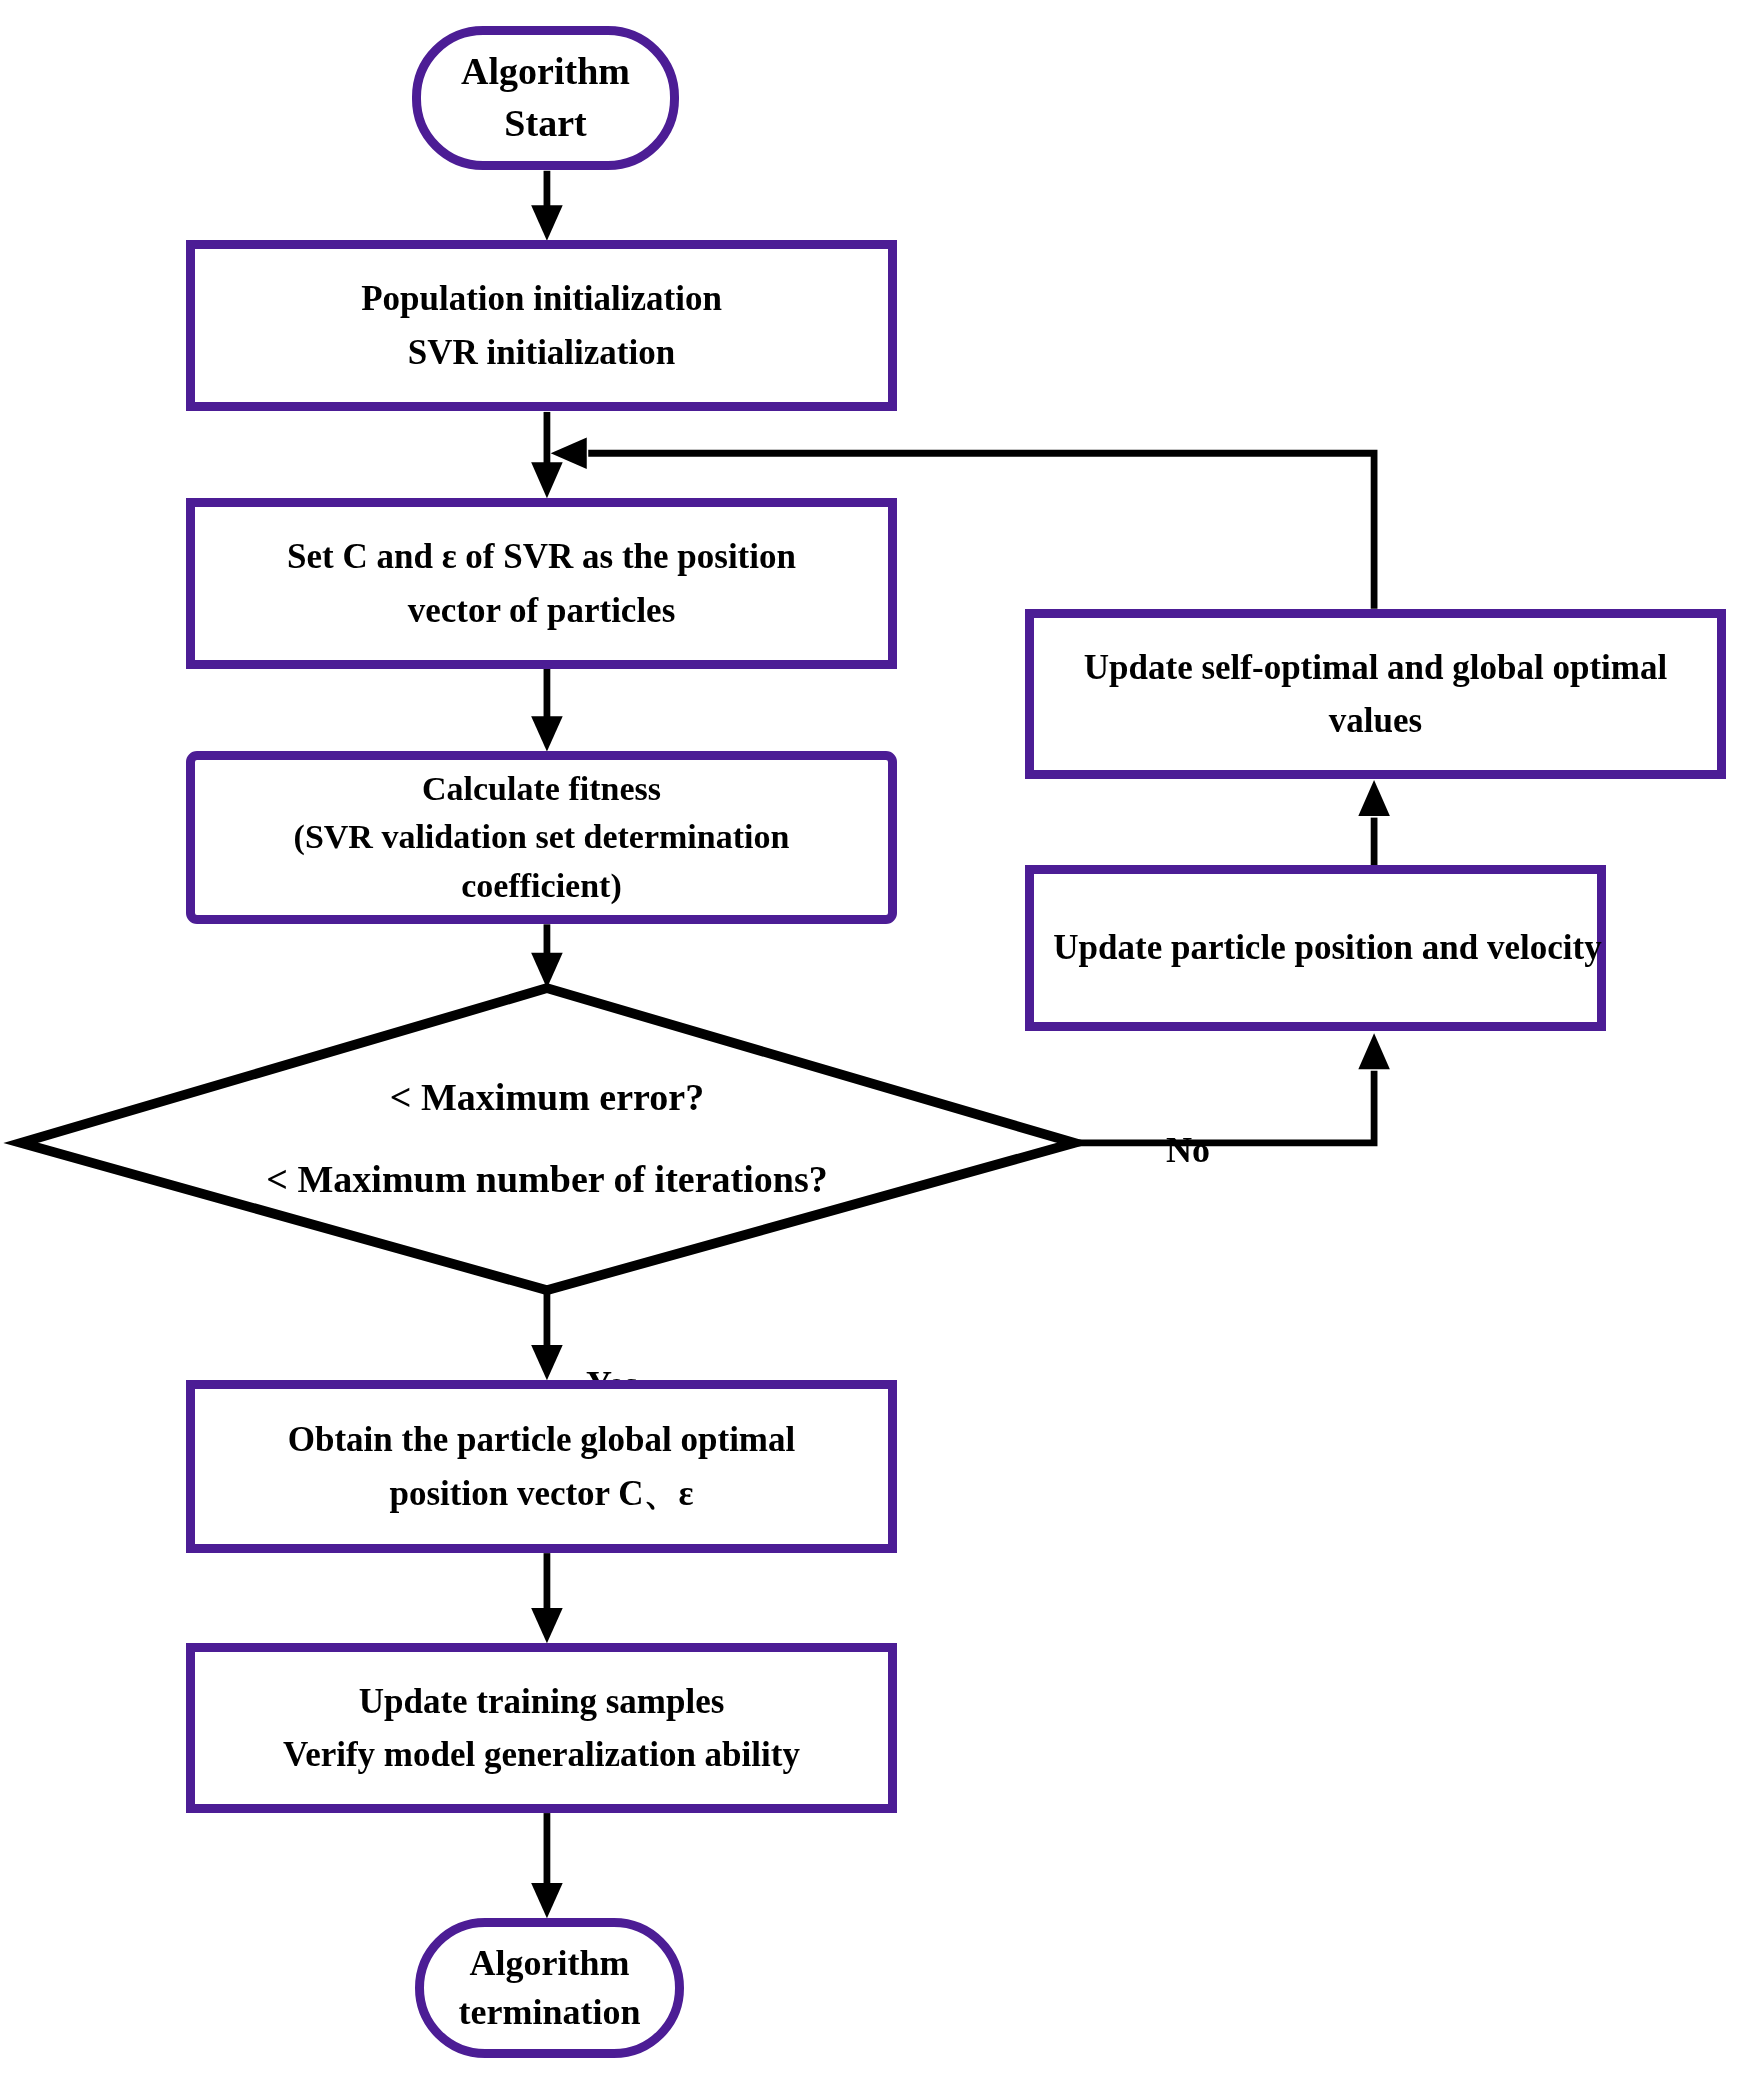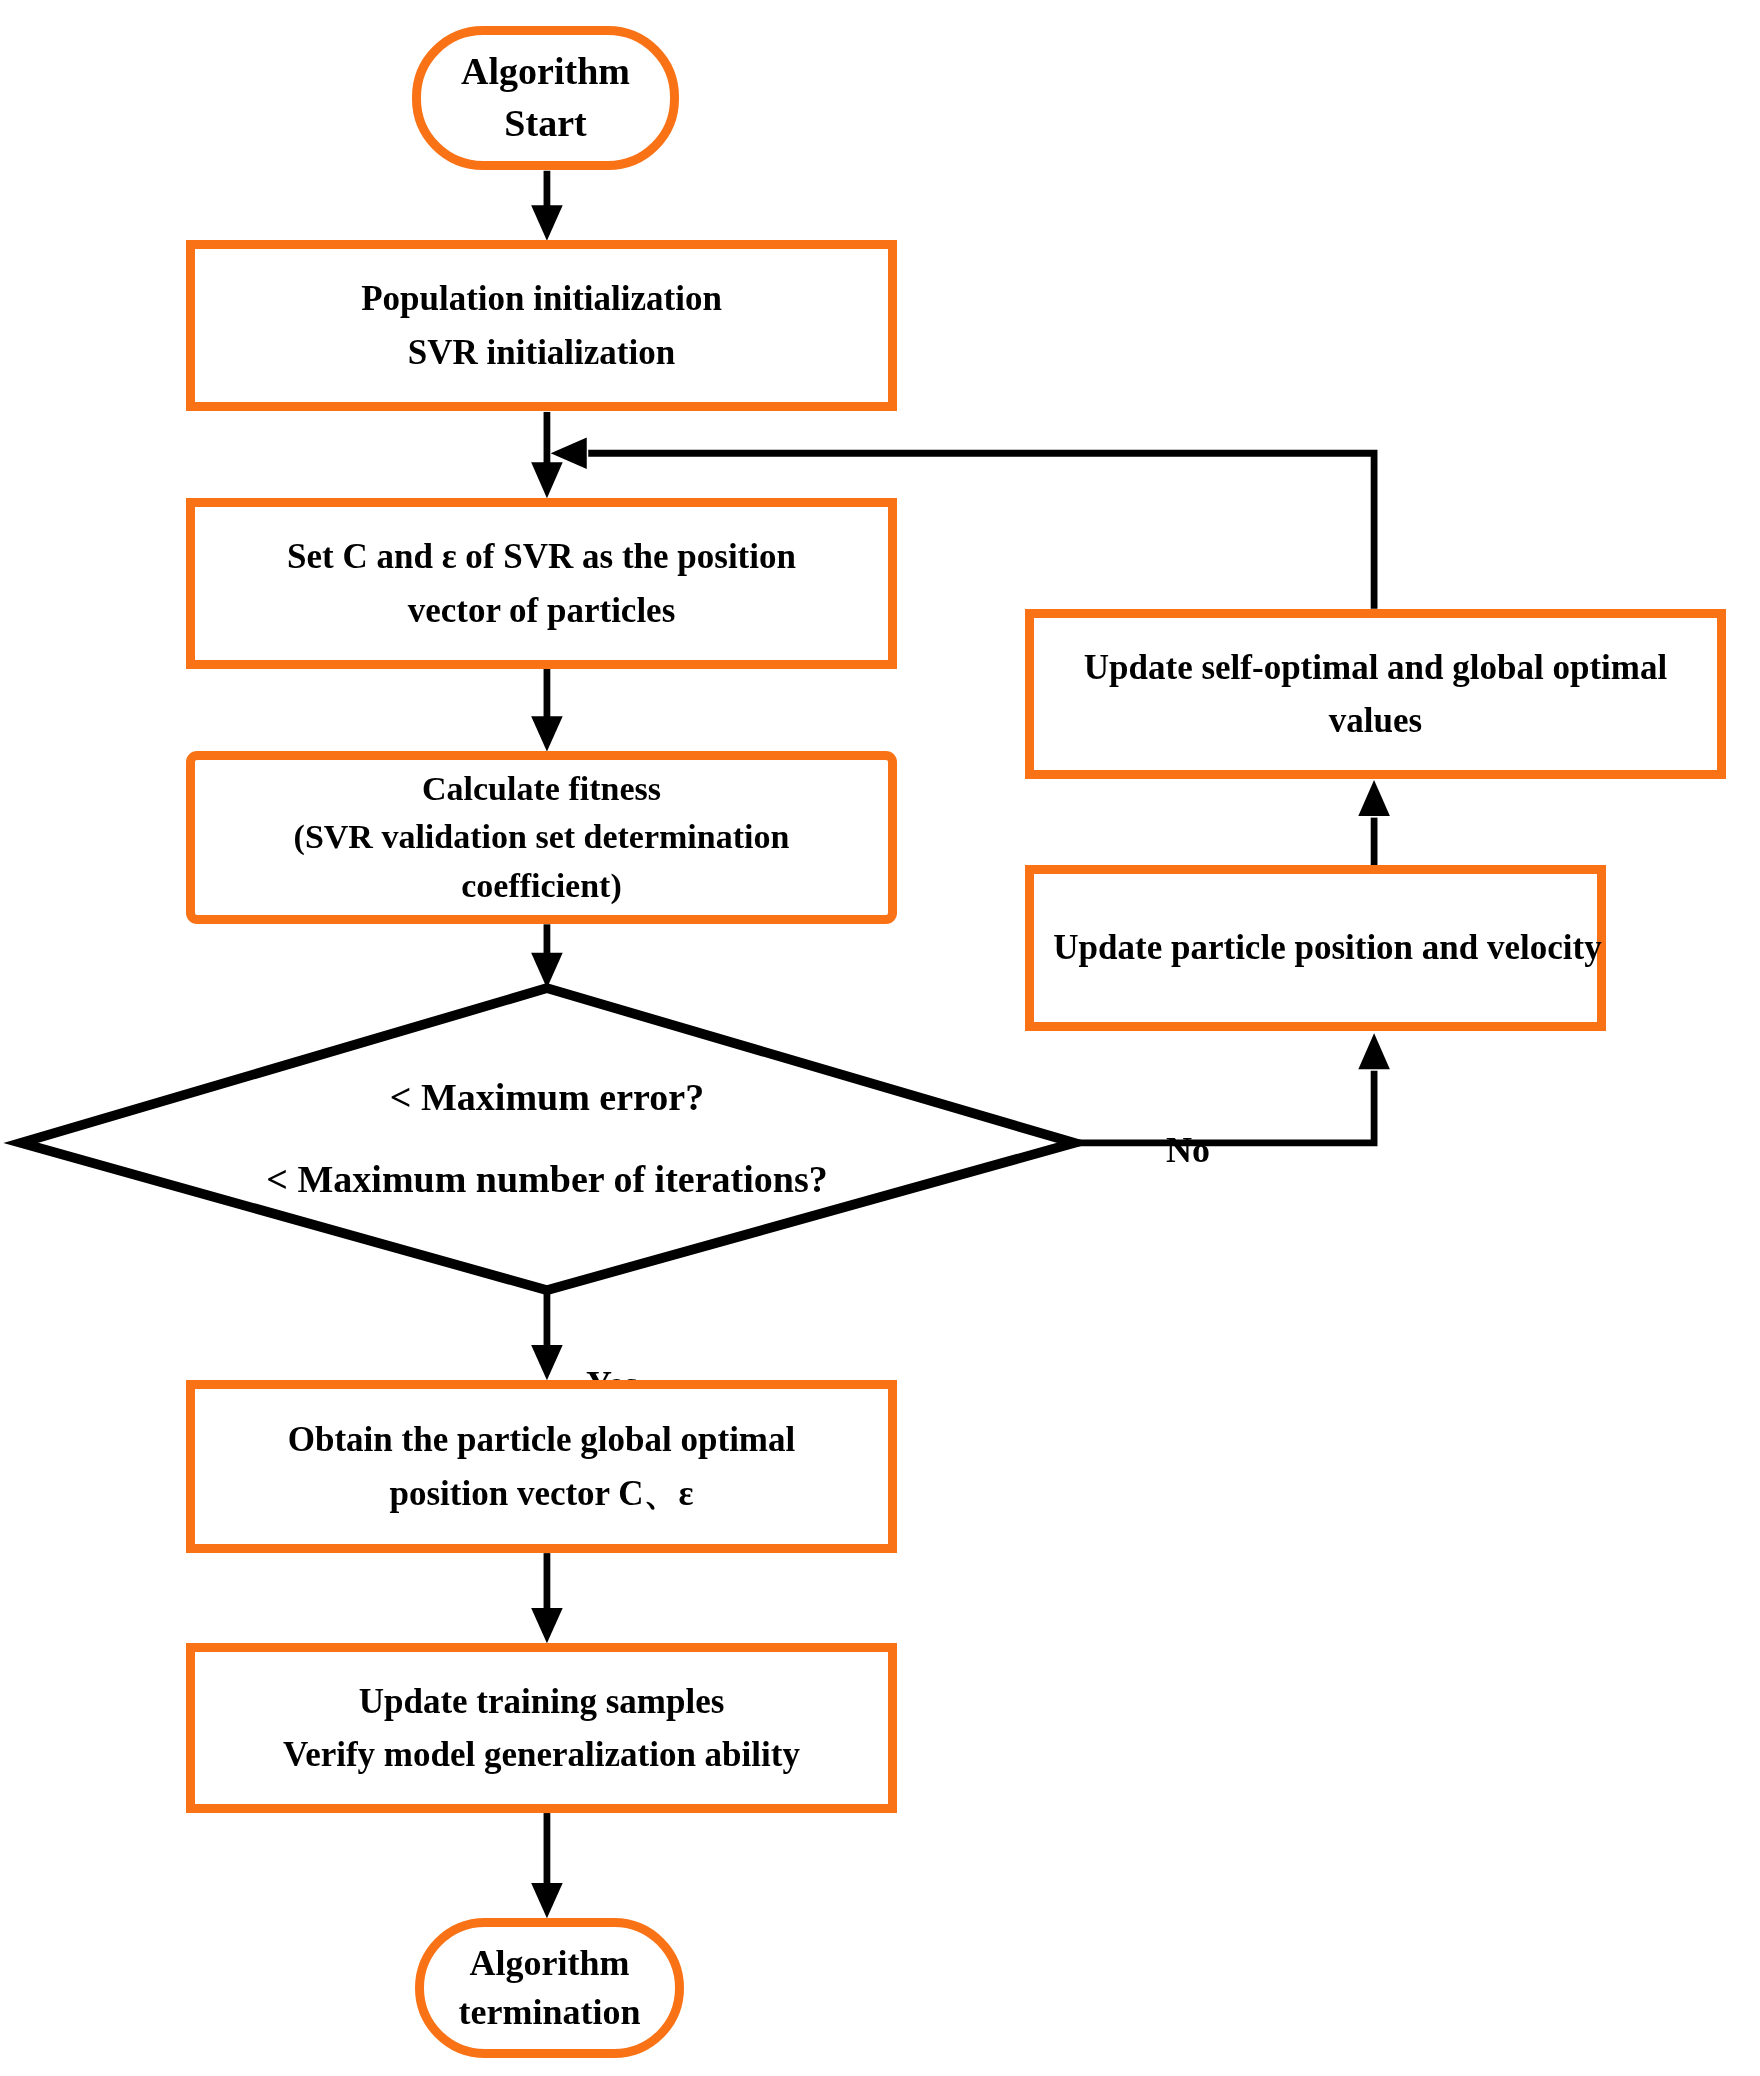--- a/index.html
+++ b/index.html
@@ -10,21 +10,21 @@
     font-family:"Liberation Serif","DejaVu Serif",serif;
     font-weight:bold;color:#000;
     overflow:hidden;
   }
   svg.wires{position:absolute;left:0;top:0;width:1761px;height:2077px;}
   .node{
     position:absolute;
     display:flex;flex-direction:column;justify-content:center;align-items:center;
     text-align:center;
     background:#ffffff;
-    border:9px solid #f97316;
+    border:9px solid #4c1d95;
     box-sizing:border-box;
     font-size:35px;line-height:1.52;
   }
   .node span{display:block;white-space:nowrap;}
   .node.compact{line-height:1.42;font-size:34px;}
   .terminator{
     border-radius:71px;
     border-width:9.8px;
     font-size:38px;line-height:1.36;
   }

